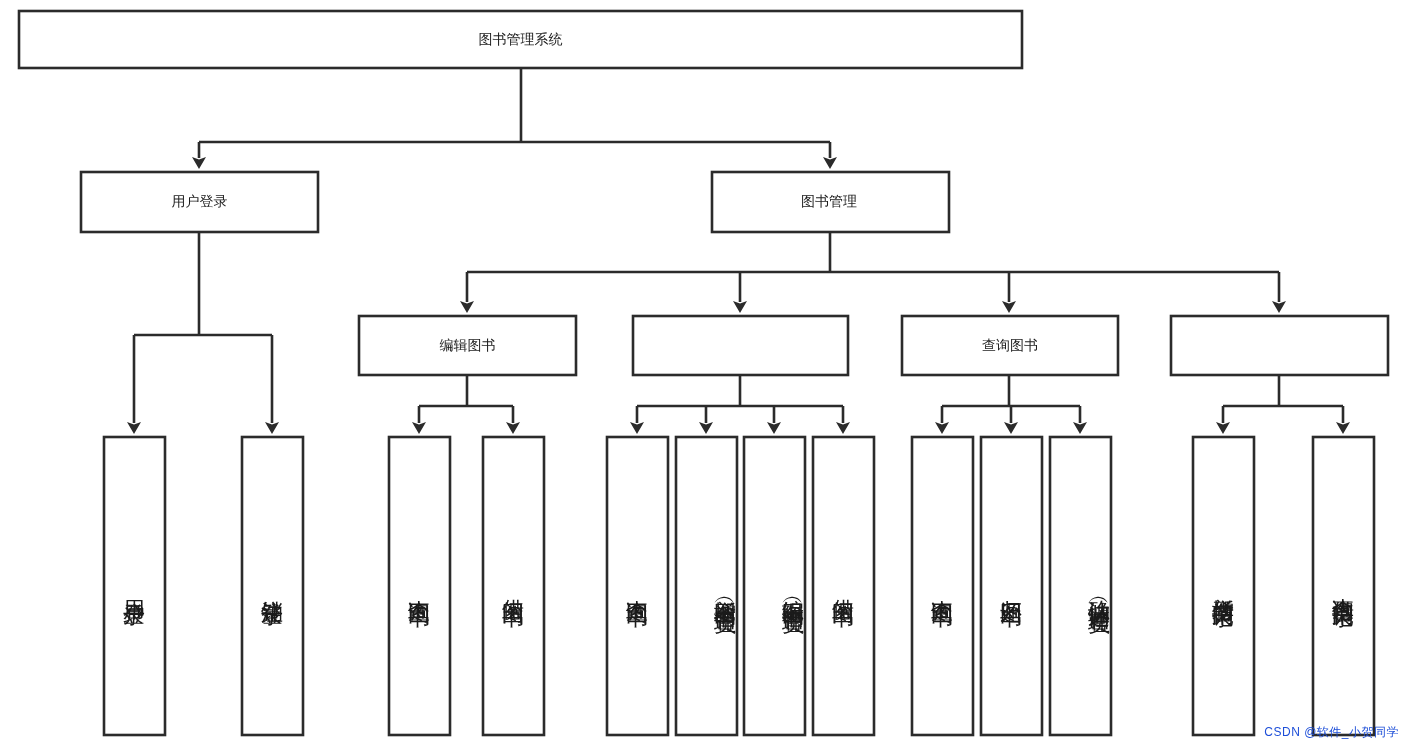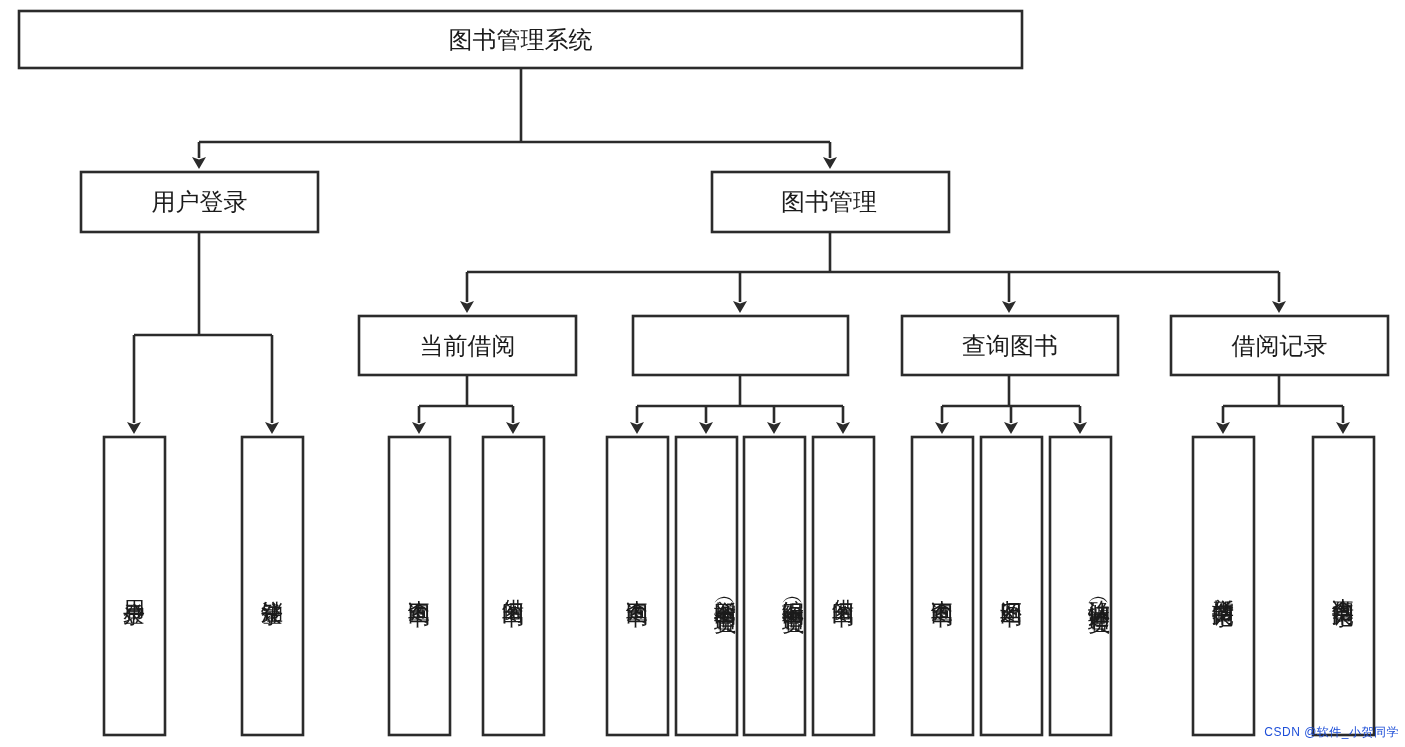--- a/index.html
+++ b/index.html
@@ -53,21 +53,21 @@
     display: flex;
     align-items: center;
     justify-content: center;
     text-align: center;
     white-space: nowrap;
     pointer-events: none;
   }
   .horiz-label {
     position: absolute;
     font-family: Liberation Serif, serif;
-    font-size: 24px;
+    font-size: 14px;
     color: #1b1b1b;
     display: flex;
     align-items: center;
     justify-content: center;
     white-space: nowrap;
     pointer-events: none;
   }
   #watermark {
     position: absolute;
     right: 6px;
@@ -161,23 +161,22 @@
 
     <rect class="node-box" x="1193" y="437" width="61" height="298"></rect>
     <rect class="node-box" x="1313" y="437" width="61" height="298"></rect>
   </svg>
 
   <div class="horiz-label" style="left:19px; top:11px; width:1003px; height:57px;">图书管理系统</div>
 
   <div class="horiz-label" style="left:81px; top:172px; width:237px; height:60px;">用户登录</div>
   <div class="horiz-label" style="left:712px; top:172px; width:234px; height:60px;">图书管理</div>
 
-  <div class="horiz-label" style="left:359px; top:316px; width:217px; height:59px;">当前借阅</div>
+  <div class="horiz-label" style="left:359px; top:316px; width:217px; height:59px;">编辑图书</div>
   <div class="horiz-label" style="left:902px; top:316px; width:216px; height:59px;">查询图书</div>
-  <div class="horiz-label" style="left:1171px; top:316px; width:217px; height:59px;">借阅记录</div>
 
   <div class="vert-label" style="left:104px; top:437px; width:61px; height:298px;">用户登录</div>
   <div class="vert-label" style="left:242px; top:437px; width:61px; height:298px;">注销登录</div>
 
   <div class="vert-label" style="left:389px; top:437px; width:61px; height:298px;">查询图书</div>
   <div class="vert-label" style="left:483px; top:437px; width:61px; height:298px;">借阅图书</div>
 
   <div class="vert-label" style="left:607px; top:437px; width:61px; height:298px;">查询图书</div>
   <div class="vert-label" style="left:676px; top:437px; width:61px; height:298px; align-items:flex-start; padding-top:10px; box-sizing:border-box;">新增图书（管理员）</div>
   <div class="vert-label" style="left:744px; top:437px; width:61px; height:298px; align-items:flex-start; padding-top:10px; box-sizing:border-box;">编辑图书（管理员）</div>

